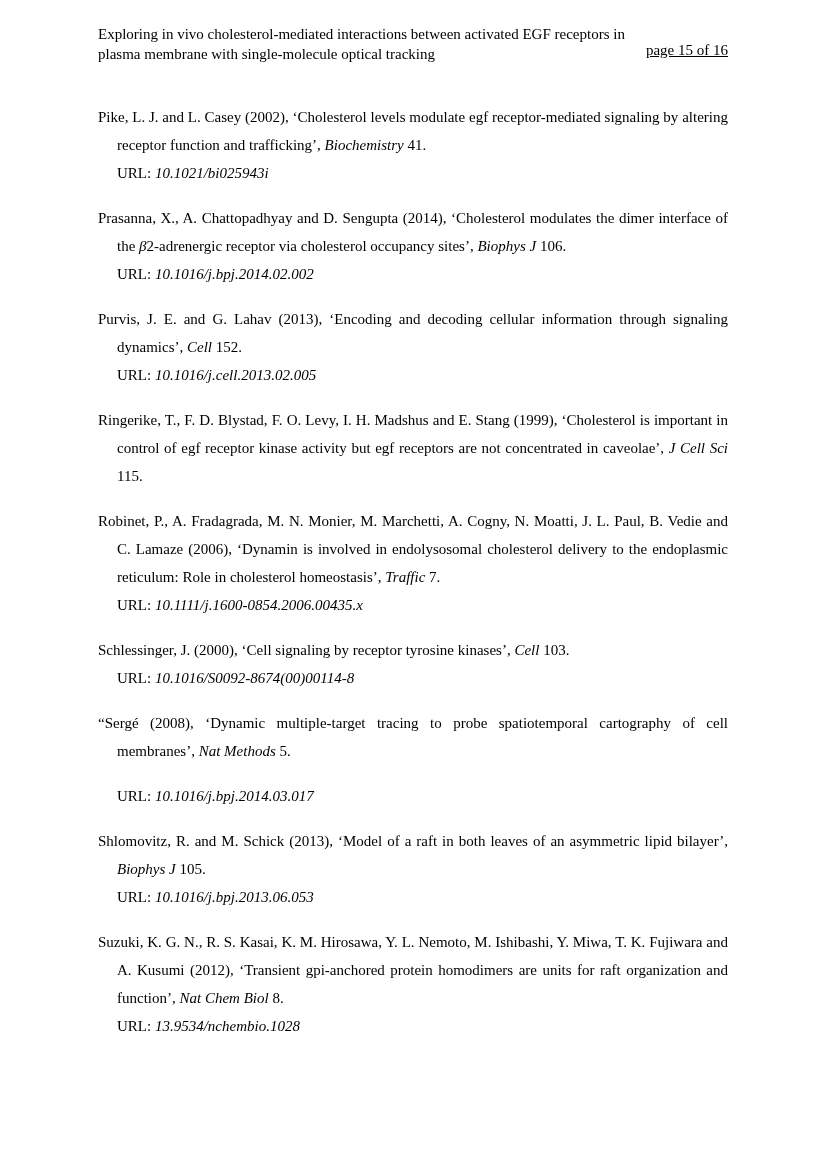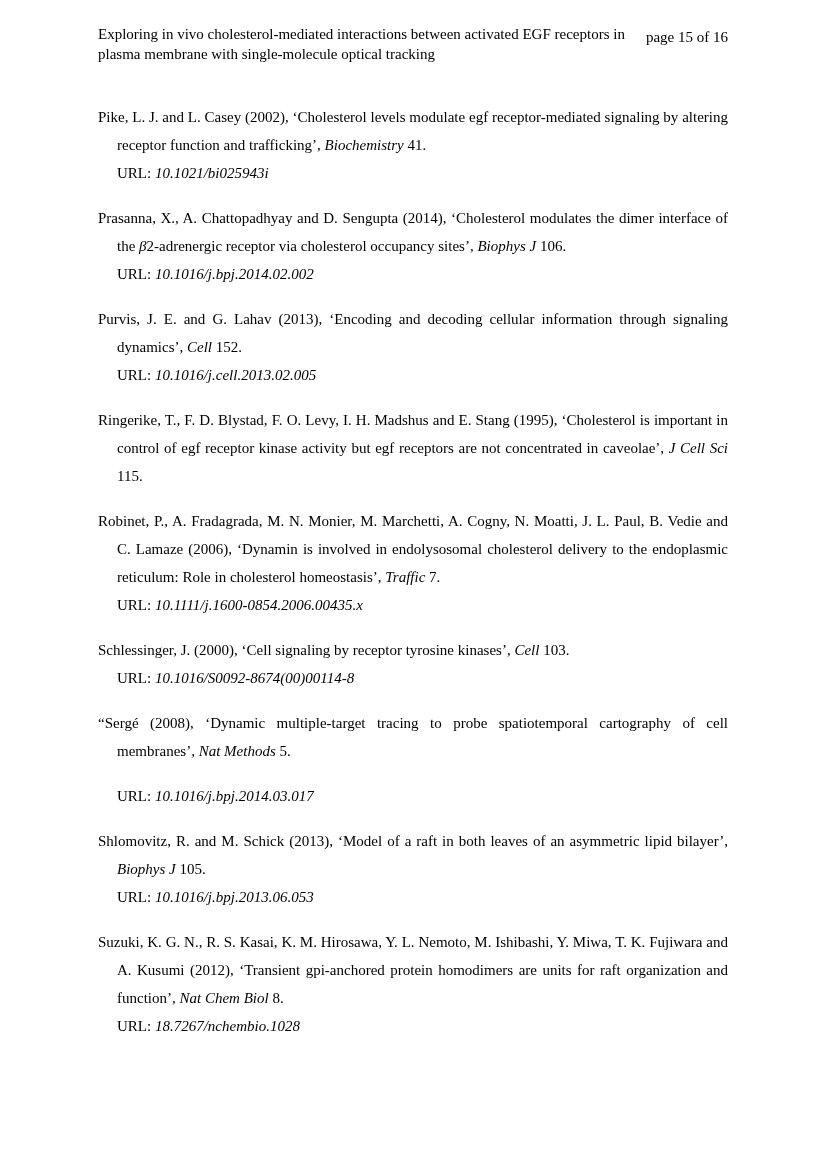--- a/index.html
+++ b/index.html
@@ -23,22 +23,23 @@
     position: relative;
     line-height: 20px;
     margin-bottom: 39px;
   }
   .header-title {
     max-width: 560px;
   }
   .page-num {
     position: absolute;
     right: 0;
-    bottom: 17px;
+    bottom: 4px;
     white-space: nowrap;
+    text-decoration: underline;
   }
   .refs {
     text-align: justify;
   }
   .ref {
     padding-left: 19px;
     line-height: 28px;
     margin-bottom: 17px;
   }
   .ref .main {
@@ -69,21 +70,21 @@
       </div>
       <div class="ref">
         <div class="main"><span class="b">Prasanna, X., A. Chattopadhyay</span><span> and </span><span class="b">D. Sengupta</span><span> (2014), ‘Cholesterol modulates the dimer interface of the </span><span class="i">β</span><span>2-adrenergic receptor via cholesterol occupancy sites’, </span><span class="i">Biophys J</span><span> </span><span class="b">106</span><span>.</span></div>
         <div class="url-line"><span class="b">URL:</span> <span class="i">10.1016/j.bpj.2014.02.002</span></div>
       </div>
       <div class="ref">
         <div class="main"><span class="b">Purvis, J. E.</span><span> and </span><span class="b">G. Lahav</span><span> (2013), ‘Encoding and decoding cellular information through signaling dynamics’, </span><span class="i">Cell</span><span> </span><span class="b">152</span><span>.</span></div>
         <div class="url-line"><span class="b">URL:</span> <span class="i">10.1016/j.cell.2013.02.005</span></div>
       </div>
       <div class="ref">
-        <div class="main"><span class="b">Ringerike, T., F. D. Blystad, F. O. Levy, I. H. Madshus</span><span> and </span><span class="b">E. Stang</span><span> (1995), ‘Cholesterol is important in control of egf receptor kinase activity but egf receptors are not concentrated in caveolae’, </span><span class="i">J Cell Sci</span><span> </span><span class="b">115</span><span>.</span></div>
+        <div class="main"><span class="b">Ringerike, T., F. D. Blystad, F. O. Levy, I. H. Madshus</span><span> and </span><span class="b">E. Stang</span><span> (1999), ‘Cholesterol is important in control of egf receptor kinase activity but egf receptors are not concentrated in caveolae’, </span><span class="i">J Cell Sci</span><span> </span><span class="b">115</span><span>.</span></div>
       </div>
       <div class="ref">
         <div class="main"><span class="b">Robinet, P., A. Fradagrada, M. N. Monier, M. Marchetti, A. Cogny, N. Moatti, J. L. Paul, B. Vedie</span><span> and </span><span class="b">C. Lamaze</span><span> (2006), ‘Dynamin is involved in endolysosomal cholesterol delivery to the endoplasmic reticulum: Role in cholesterol homeostasis’, </span><span class="i">Traffic</span><span> </span><span class="b">7</span><span>.</span></div>
         <div class="url-line"><span class="b">URL:</span> <span class="i">10.1111/j.1600-0854.2006.00435.x</span></div>
       </div>
       <div class="ref">
         <div class="main"><span class="b">Schlessinger, J.</span><span> (2000), ‘Cell signaling by receptor tyrosine kinases’, </span><span class="i">Cell</span><span> </span><span class="b">103</span><span>.</span></div>
         <div class="url-line"><span class="b">URL:</span> <span class="i">10.1016/S0092-8674(00)00114-8</span></div>
       </div>
       <div class="ref">
@@ -91,16 +92,16 @@
       </div>
       <div class="ref">
         <div class="url-line"><span class="b">URL:</span> <span class="i">10.1016/j.bpj.2014.03.017</span></div>
       </div>
       <div class="ref">
         <div class="main"><span class="b">Shlomovitz, R.</span><span> and </span><span class="b">M. Schick</span><span> (2013), ‘Model of a raft in both leaves of an asymmetric lipid bilayer’, </span><span class="i">Biophys J</span><span> </span><span class="b">105</span><span>.</span></div>
         <div class="url-line"><span class="b">URL:</span> <span class="i">10.1016/j.bpj.2013.06.053</span></div>
       </div>
       <div class="ref">
         <div class="main"><span class="b">Suzuki, K. G. N., R. S. Kasai, K. M. Hirosawa, Y. L. Nemoto, M. Ishibashi, Y. Miwa, T. K. Fujiwara</span><span> and </span><span class="b">A. Kusumi</span><span> (2012), ‘Transient gpi-anchored protein homodimers are units for raft organization and function’, </span><span class="i">Nat Chem Biol</span><span> </span><span class="b">8</span><span>.</span></div>
-        <div class="url-line"><span class="b">URL:</span> <span class="i">18.7267/nchembio.1028</span></div>
+        <div class="url-line"><span class="b">URL:</span> <span class="i">13.9534/nchembio.1028</span></div>
       </div>
     </div>
 </div>
 
 </body></html>

